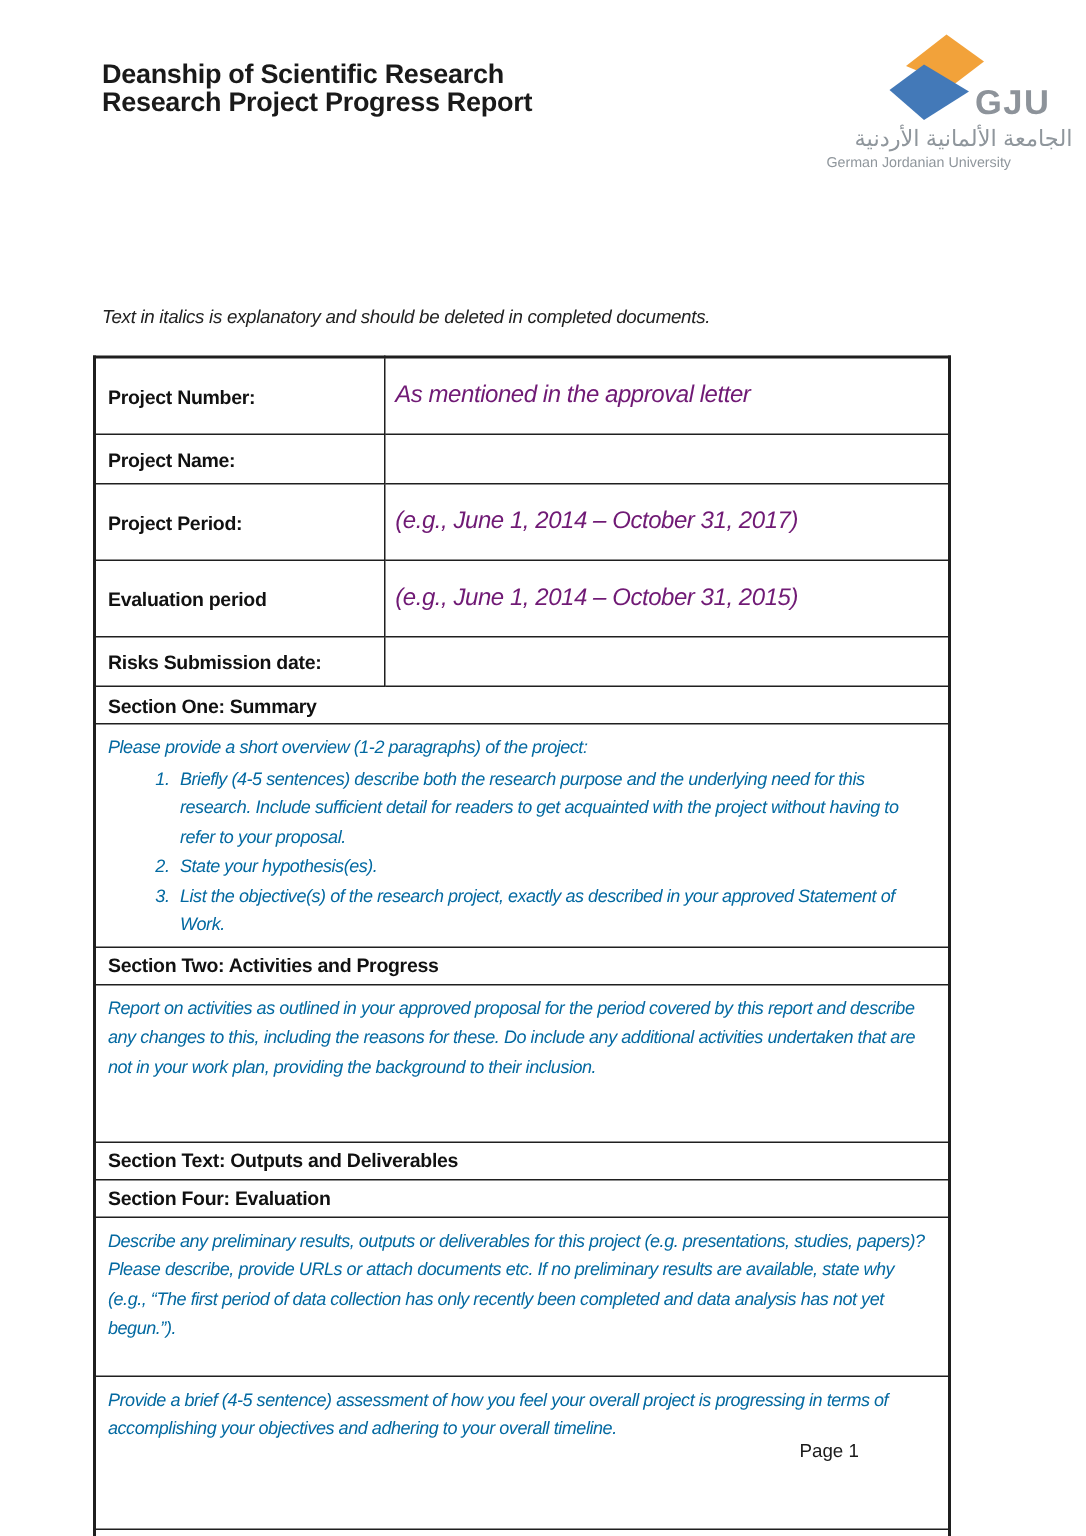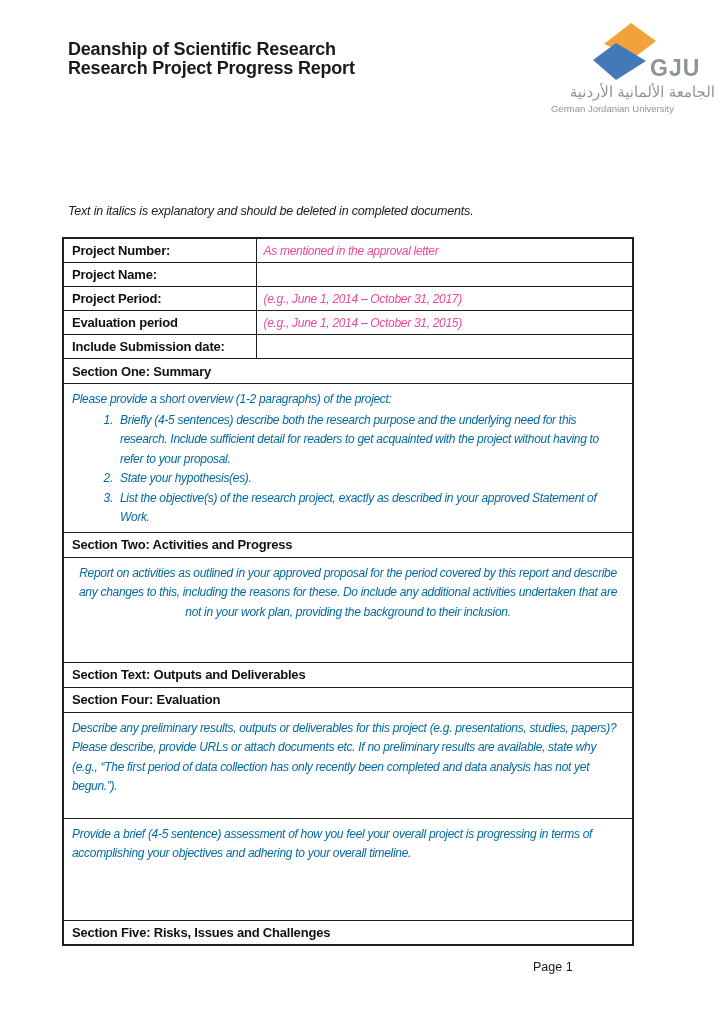--- a/index.html
+++ b/index.html
@@ -36,38 +36,38 @@
     width: 572px; border-collapse: collapse; table-layout: fixed;
     border: 2px solid #1f1f1f;
   }
   table.form td { border: 1px solid #1f1f1f; }
   col.c-label { width: 193px; }
   td.label {
     font-size: 13px; font-weight: bold; letter-spacing: -0.2px;
     padding: 4px 8px; height: 24px; vertical-align: middle; color: #111;
   }
   td.value {
-    font-size: 12px; font-style: italic; color: #ec4899;
-    letter-spacing: -0.3px; padding: 4px 7px; vertical-align: middle;
+    font-size: 16px; font-style: italic; color: #701a75;
+    letter-spacing: -0.3px; padding: 16px 7px; vertical-align: middle;
   }
   td.sech {
     font-size: 13px; font-weight: bold; letter-spacing: -0.2px;
     padding: 4px 8px; height: 25px; vertical-align: middle; color: #111;
     border-top-width: 2px; border-bottom-width: 1px;
   }
   td.secb {
     vertical-align: top; padding: 6px 8px 4px 8px;
     font-size: 12px; font-style: italic; color: #0369a1;
     letter-spacing: -0.3px; line-height: 19.5px;
   }
   td.secb p { margin: 0; }
   td.secb ol { margin: 1px 0 0 0; padding-left: 44px; }
   td.secb li { padding-left: 4px; }
   .h-s1 { height: 102px; }
-  .h-s2 { height: 105px; text-align: center; }
+  .h-s2 { height: 105px; }
   .h-s3 { height: 106px; }
   .h-s4 { height: 102px; margin-left: 26px; }
   .footer {
     position: absolute; left: 533px; top: 960px;
     font-size: 12.5px; color: #1a1a1a;
   }
 </style>
 </head>
 <body>
 
@@ -104,21 +104,21 @@
       </tr>
       <tr>
         <td class="label">Project Period:</td>
         <td class="value">(e.g., June 1, 2014 – October 31, 2017)</td>
       </tr>
       <tr>
         <td class="label">Evaluation period</td>
         <td class="value">(e.g., June 1, 2014 – October 31, 2015)</td>
       </tr>
       <tr>
-        <td class="label">Include Submission date:</td>
+        <td class="label">Risks Submission date:</td>
         <td class="value"></td>
       </tr>
 
       <tr>
         <td class="sech" colspan="2">Section One: Summary</td>
       </tr>
       <tr>
         <td class="secb h-s1" colspan="2">
           <p>Please provide a short overview (1-2 paragraphs) of the project:</p>
           <ol>

